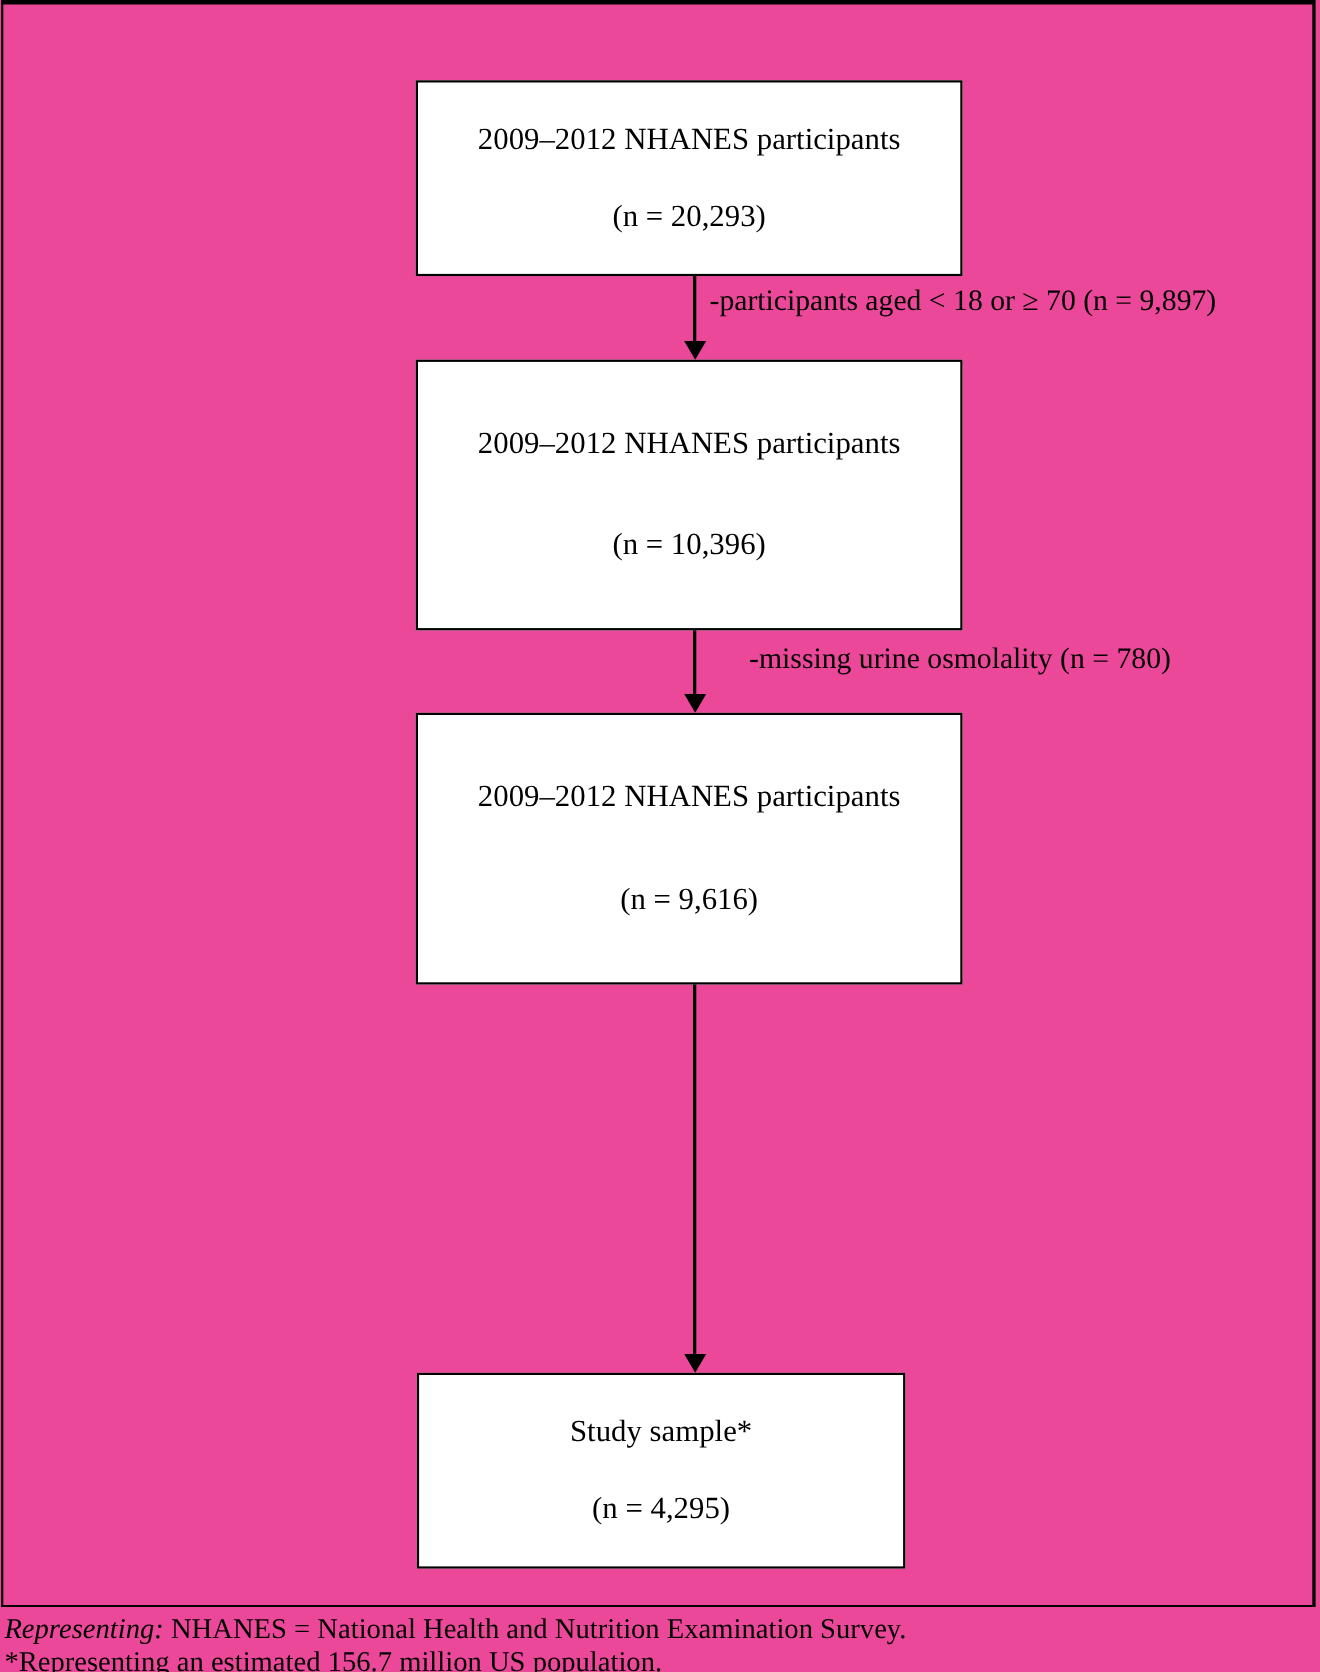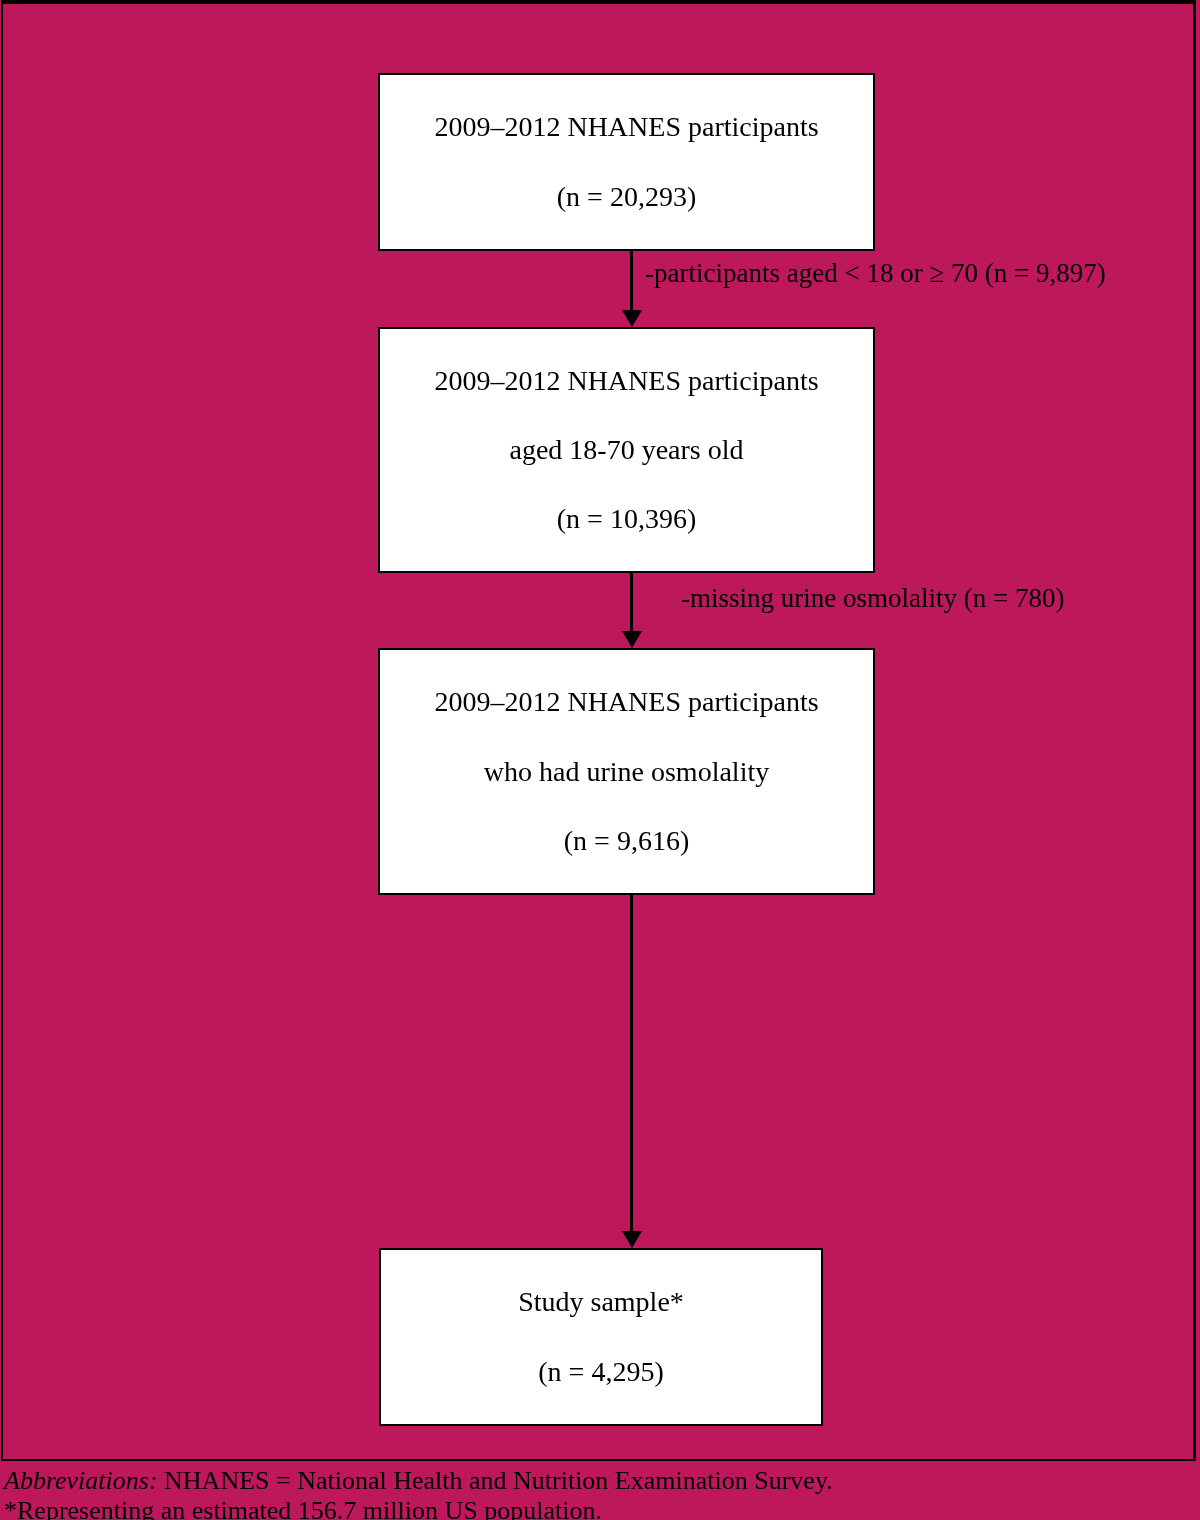--- a/index.html
+++ b/index.html
@@ -4,21 +4,21 @@
 <style>
   html, body {
     margin: 0;
     padding: 0;
     background: #ffffff;
   }
   .page {
     position: relative;
     width: 1200px;
     height: 1520px;
-    background: #be185d;
+    background: #ec4899;
     color: #000000;
     font-family: "Liberation Serif", serif;
     overflow: hidden;
   }
   .frame {
     position: absolute;
     left: 1px;
     top: 0px;
     width: 1195px;
     height: 1461px;
@@ -107,38 +107,36 @@
   <div class="flow-box box1">
     <div class="bline">2009–2012 NHANES participants</div>
     <div class="bline">(n = 20,293)</div>
   </div>
 
   <div class="arrow arrow1"></div>
   <div class="excl excl1">-participants aged &lt; 18 or ≥ 70 (n = 9,897)</div>
 
   <div class="flow-box box2">
     <div class="bline">2009–2012 NHANES participants</div>
-    <div class="bline">aged 18-70 years old</div>
     <div class="bline">(n = 10,396)</div>
   </div>
 
   <div class="arrow arrow2"></div>
   <div class="excl excl2">-missing urine osmolality (n = 780)</div>
 
   <div class="flow-box box3">
     <div class="bline">2009–2012 NHANES participants</div>
-    <div class="bline">who had urine osmolality</div>
     <div class="bline">(n = 9,616)</div>
   </div>
 
   <div class="arrow arrow3"></div>
 
   <div class="flow-box box4">
     <div class="bline">Study sample*</div>
     <div class="bline">(n = 4,295)</div>
   </div>
 
   <div class="footer-line footer1">
-    <span class="abbr-label">Abbreviations:</span><span> NHANES = National Health and Nutrition Examination Survey.</span>
+    <span class="abbr-label">Representing:</span><span> NHANES = National Health and Nutrition Examination Survey.</span>
   </div>
   <div class="footer-line footer2">*Representing an estimated 156.7 million US population.</div>
 
 </div>
 
 </body></html>

